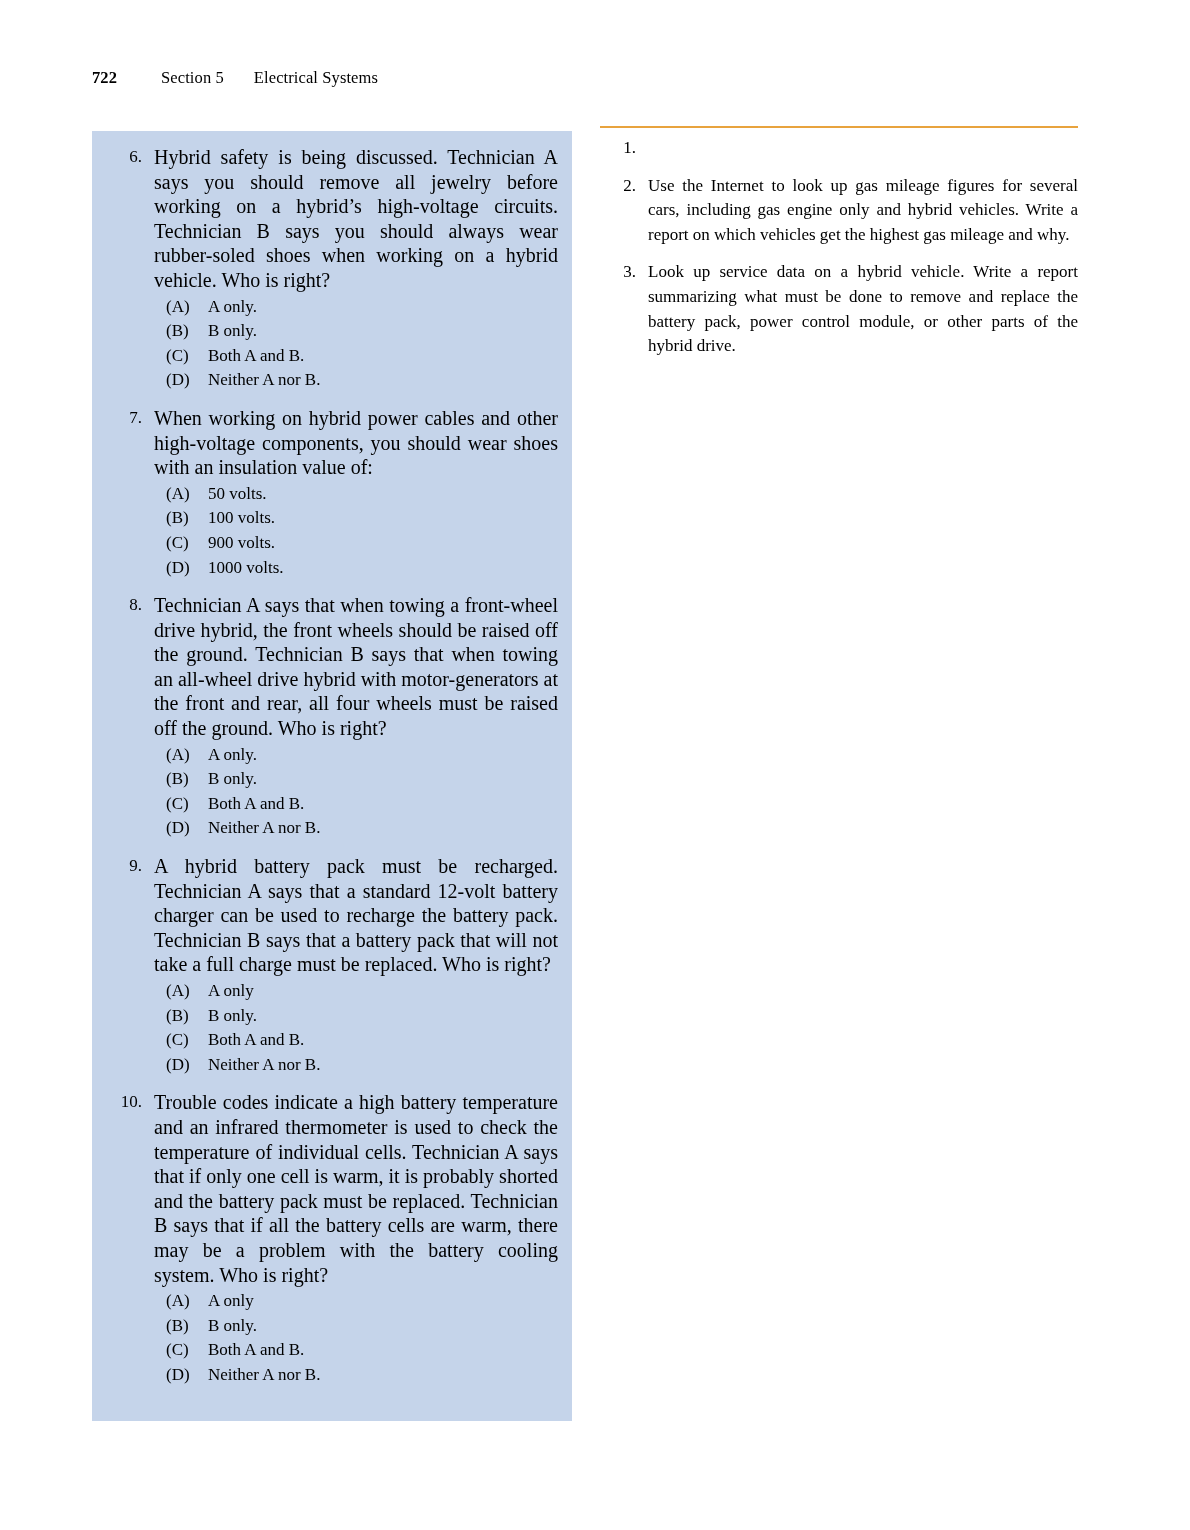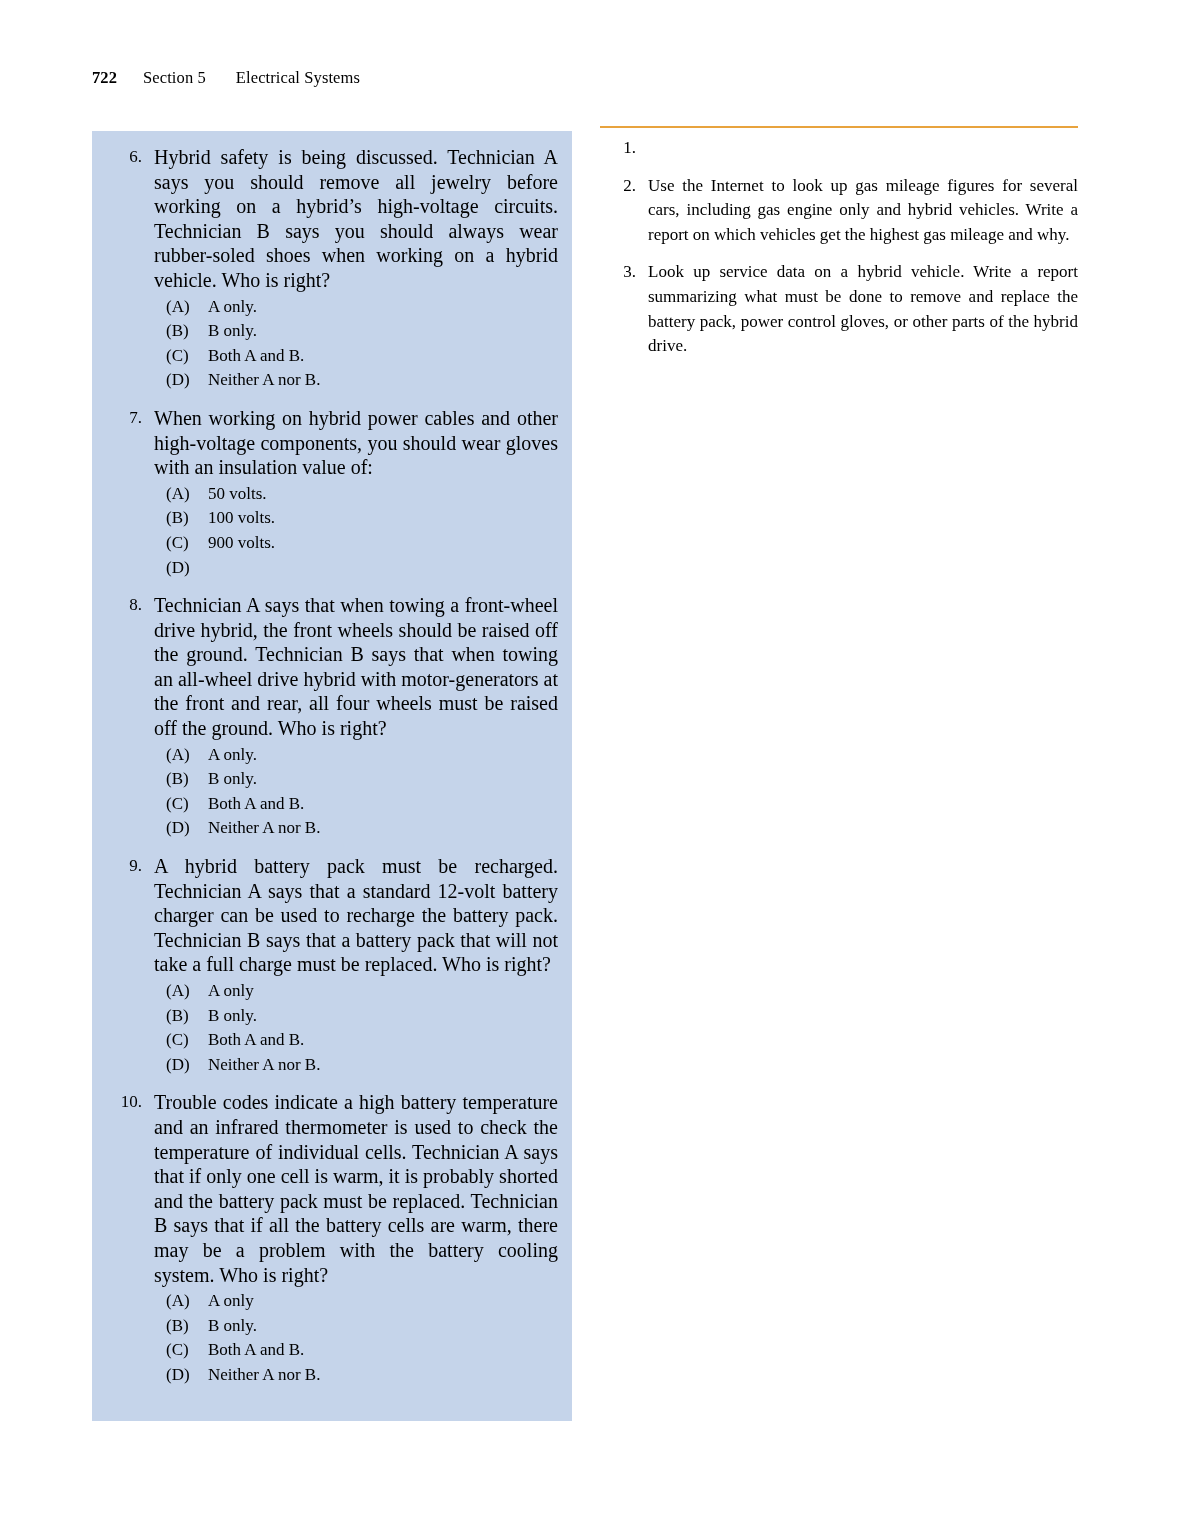--- a/index.html
+++ b/index.html
@@ -24,21 +24,21 @@
   .header {
     position: absolute;
     top: 68px;
     left: 92px;
     font-size: 16.5px;
     letter-spacing: 0.1px;
     white-space: nowrap;
   }
   .header .folio {
     font-weight: bold;
-    margin-right: 26px;
+    margin-right: 44px;
   }
   .header .sec {
     margin-right: 30px;
   }
 
   
   .col-left {
     position: absolute;
     top: 131px;
     left: 92px;
@@ -160,37 +160,38 @@
           <span class="ctext">Both A and B.</span>
         </div>
         <div class="choice">
           <span class="clabel">(D)</span>
           <span class="ctext">Neither A nor B.</span>
         </div>
       </div>
 
       <div class="qitem">
         <div class="qnum">7.</div>
-        <div class="qtext">When working on hybrid power cables and other high-voltage components, you should wear gloves with an insulation value of:</div>
+        <div class="qtext">When working on hybrid power cables and other high-voltage components, you should wear shoes with an insulation value of:</div>
       </div>
       <div class="choices">
         <div class="choice">
           <span class="clabel">(A)</span>
           <span class="ctext">50 volts.</span>
         </div>
         <div class="choice">
           <span class="clabel">(B)</span>
           <span class="ctext">100 volts.</span>
         </div>
         <div class="choice">
           <span class="clabel">(C)</span>
           <span class="ctext">900 volts.</span>
         </div>
         <div class="choice">
           <span class="clabel">(D)</span>
+          <span class="ctext">1000 volts.</span>
         </div>
       </div>
 
       <div class="qitem">
         <div class="qnum">8.</div>
         <div class="qtext">Technician A says that when towing a front-wheel drive hybrid, the front wheels should be raised off the ground. Technician B says that when towing an all-wheel drive hybrid with motor-generators at the front and rear, all four wheels must be raised off the ground. Who is right?</div>
       </div>
       <div class="choices">
         <div class="choice">
           <span class="clabel">(A)</span>
@@ -264,17 +265,17 @@
 
     <div class="aitem">
       <div class="anum">1.</div>
     </div>
     <div class="aitem">
       <div class="anum">2.</div>
       <div class="atext">Use the Internet to look up gas mileage figures for several cars, including gas engine only and hybrid vehicles. Write a report on which vehicles get the highest gas mileage and why.</div>
     </div>
     <div class="aitem">
       <div class="anum">3.</div>
-      <div class="atext">Look up service data on a hybrid vehicle. Write a report summarizing what must be done to remove and replace the battery pack, power control gloves, or other parts of the hybrid drive.</div>
+      <div class="atext">Look up service data on a hybrid vehicle. Write a report summarizing what must be done to remove and replace the battery pack, power control module, or other parts of the hybrid drive.</div>
     </div>
   </div>
 
 </div>
 
 </body></html>

